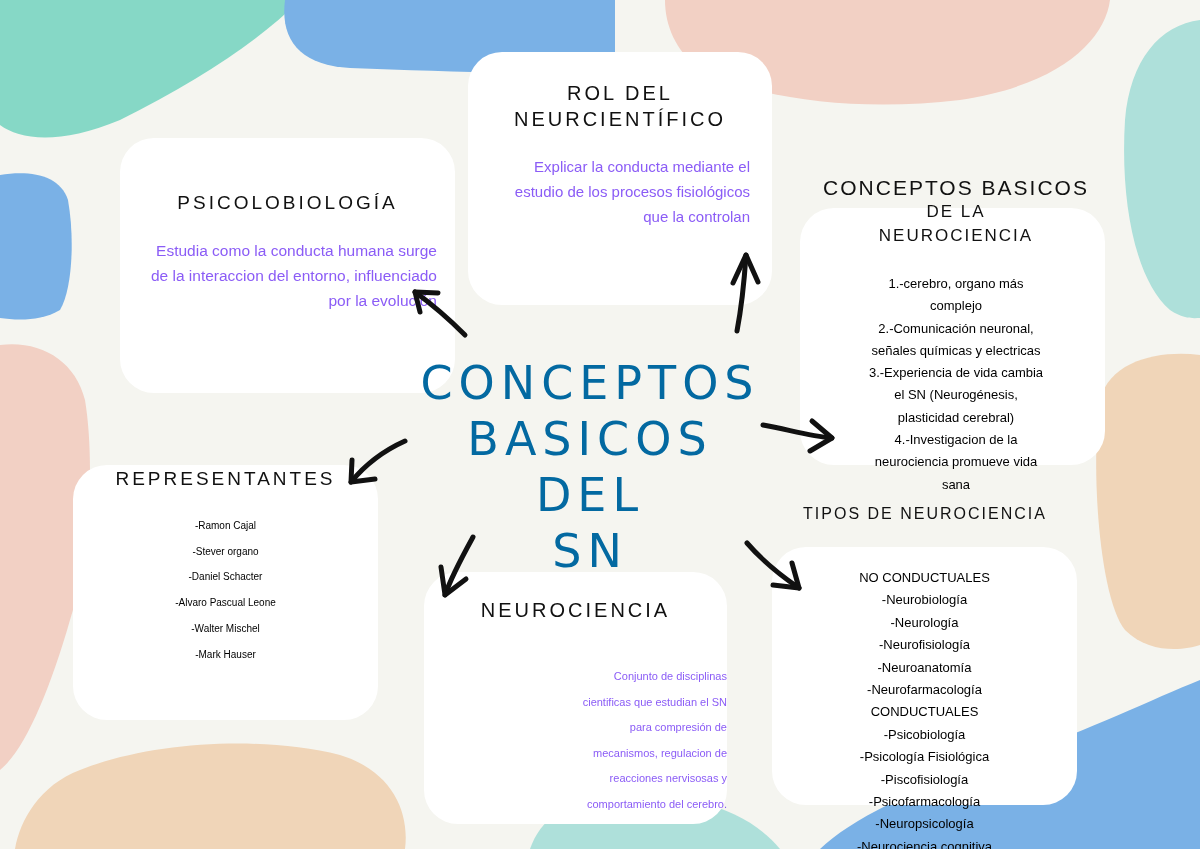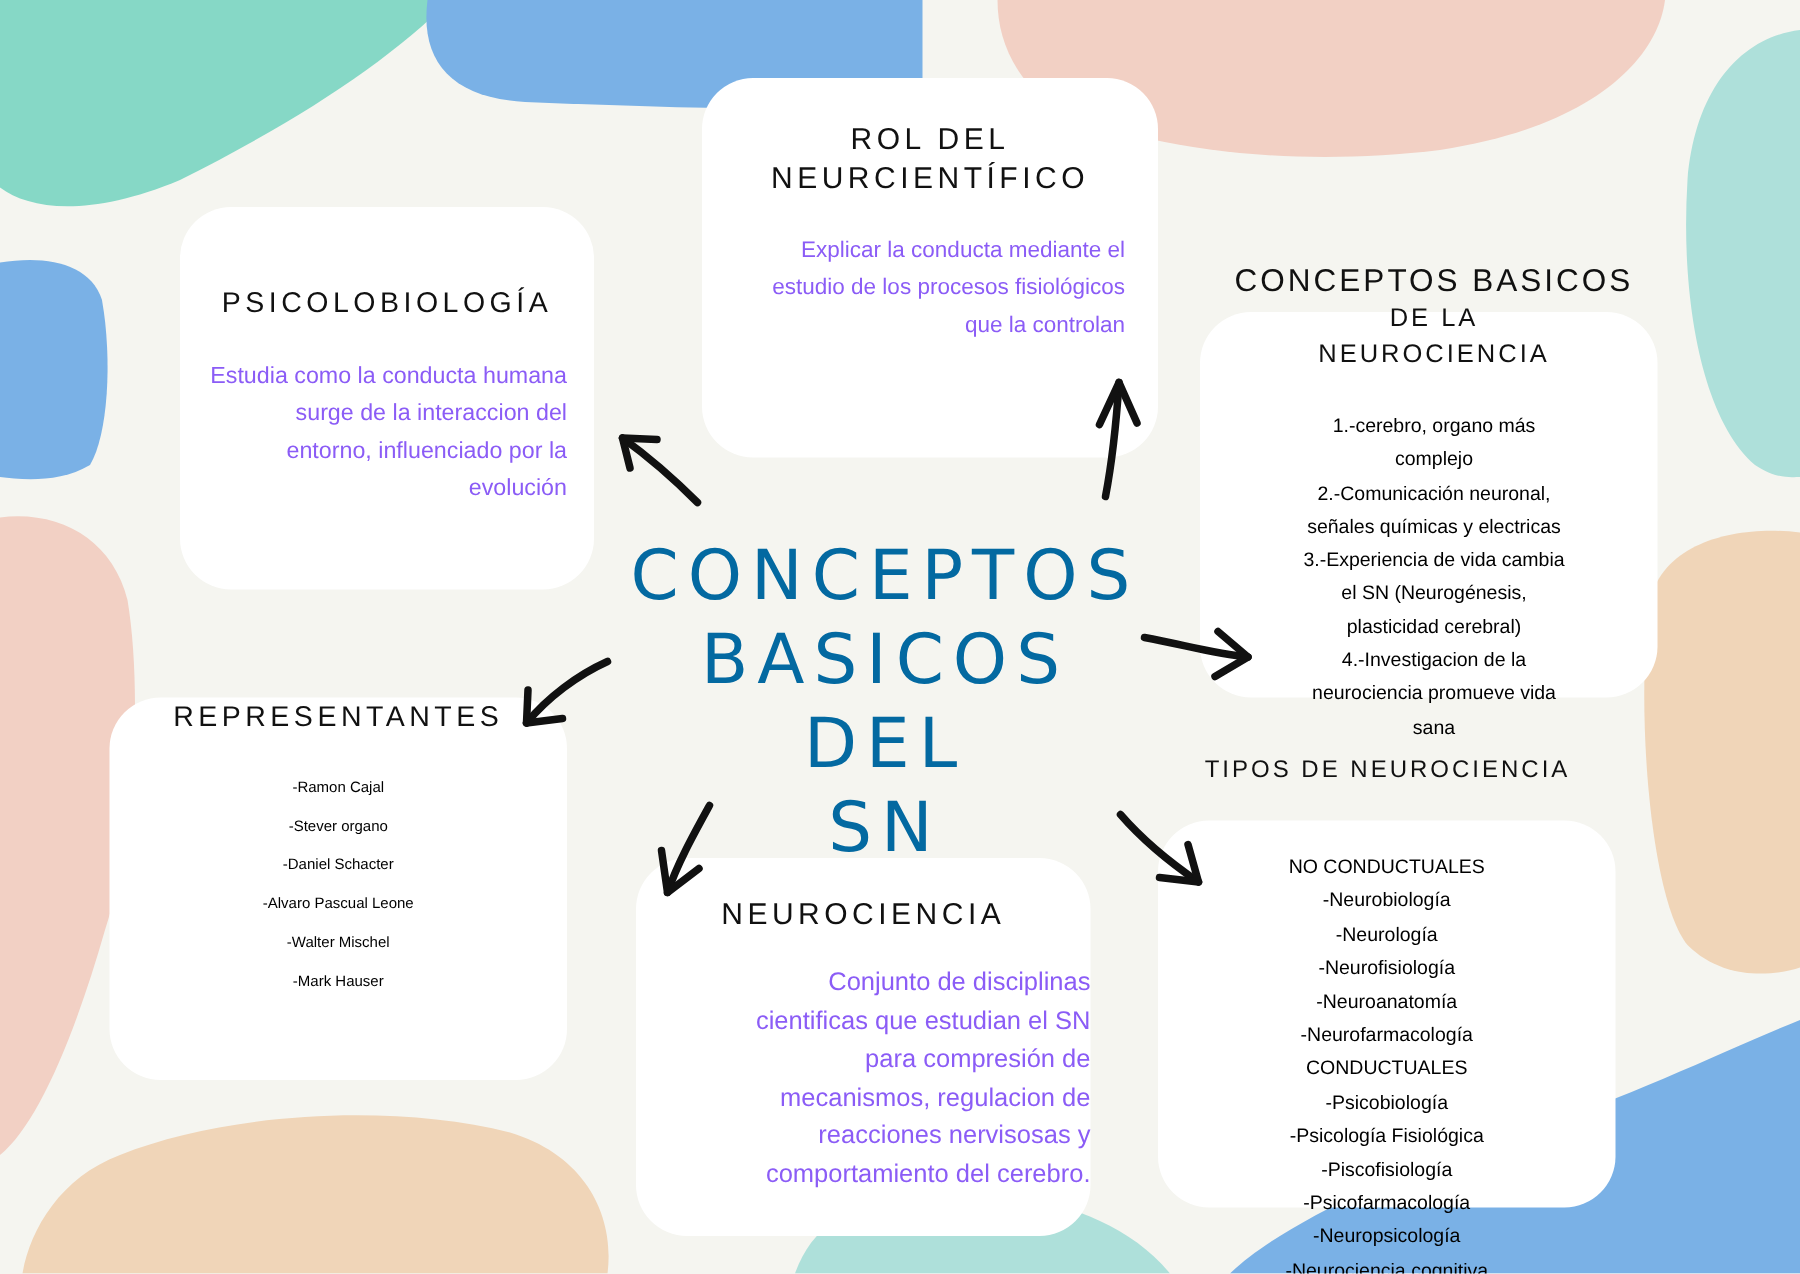--- a/index.html
+++ b/index.html
@@ -36,21 +36,21 @@
 
     <path d="M1200,355 C1160,350 1110,360 1100,400 C1090,470 1100,600 1125,630 C1150,655 1185,650 1200,645 Z" fill="#f0d5b8"></path>
 
     <path d="M1200,680 L1200,849 L820,849 C850,820 920,785 1000,760 C1080,735 1150,700 1200,680 Z" fill="#7ab1e6"></path>
 
     <path d="M15,849 C20,820 40,785 80,770 C150,742 260,735 340,755 C390,770 410,810 405,849 Z" fill="#f0d5b8"></path>
 
     <path d="M530,849 C540,820 565,800 610,795 C660,790 740,800 780,849 Z" fill="#aee0da"></path>
   </svg>
 
-  <div class="card" style="left:120px; top:138px; width:276px; height:255px; padding-top:52px;">
+  <div class="card" style="left:120px; top:138px; width:335px; height:255px; padding-top:52px;">
     <div class="title" style="font-size:19px; line-height:26px;">PSICOLOBIOLOGÍA</div>
     <div class="body" style="margin:22px 18px 0 18px; font-size:15.5px; line-height:25px;">Estudia como la conducta humana surge de la interaccion del entorno, influenciado por la evolución</div>
   </div>
 
   <div class="card" style="left:468px; top:52px; width:304px; height:253px; padding-top:28px;">
     <div class="title" style="font-size:20px; line-height:26px;">ROL DEL</div>
     <div class="title" style="font-size:20px; line-height:26px;">NEURCIENTÍFICO</div>
     <div class="body" style="margin:22px 22px 0 22px; font-size:15px; line-height:25px;">Explicar la conducta mediante el estudio de los procesos fisiológicos que la controlan</div>
   </div>
 
@@ -80,21 +80,21 @@
       <div>-Stever organo</div>
       <div>-Daniel Schacter</div>
       <div>-Alvaro Pascual Leone</div>
       <div>-Walter Mischel</div>
       <div>-Mark Hauser</div>
     </div>
   </div>
 
   <div class="card" style="left:424px; top:572px; width:303px; height:252px; padding-top:24px;">
     <div class="title" style="font-size:20px; line-height:28px;">NEUROCIENCIA</div>
-    <div class="body" style="margin-top:18px; font-size:17px; line-height:25.5px;">
+    <div class="body" style="margin-top:40px; font-size:11px; line-height:25.5px;">
       <div>Conjunto de disciplinas</div>
       <div>cientificas que estudian el SN</div>
       <div>para compresión de</div>
       <div>mecanismos, regulacion de</div>
       <div>reacciones nervisosas y</div>
       <div>comportamiento del cerebro.</div>
     </div>
   </div>
 
   <div class="card" style="left:772px; top:547px; width:305px; height:258px;"></div>

